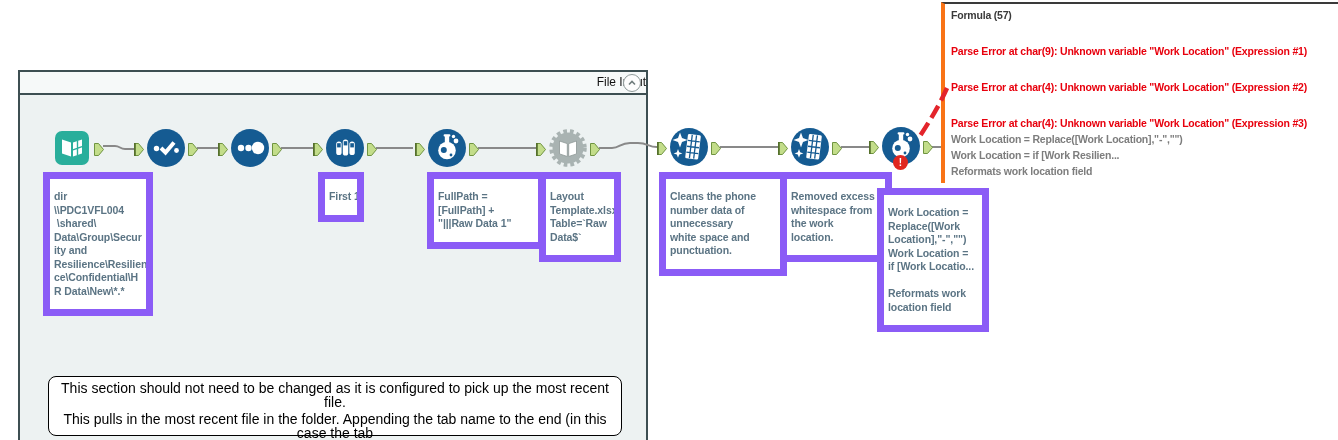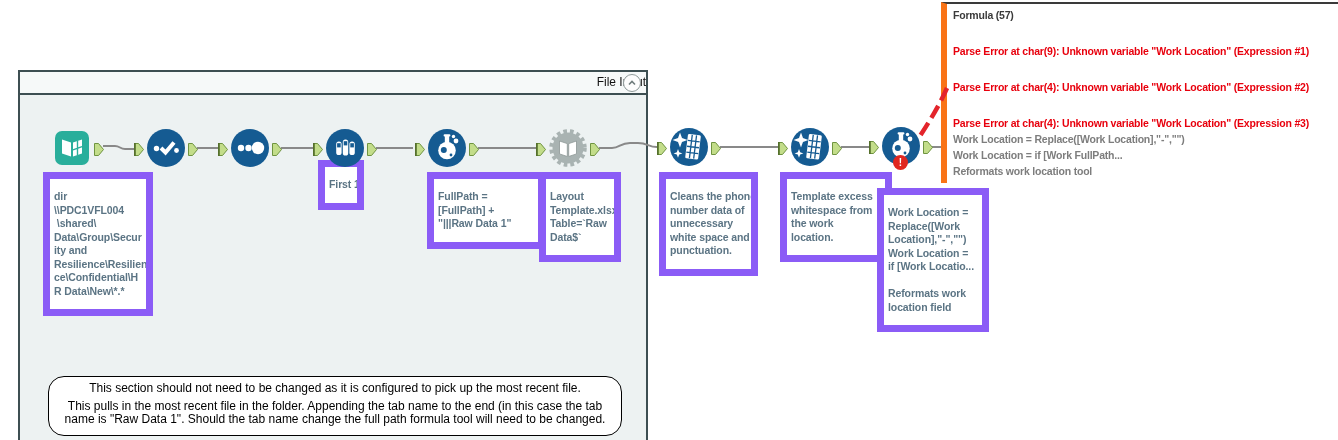--- a/index.html
+++ b/index.html
@@ -29,27 +29,27 @@
                background:#e02720;color:#fff;font-size:10px;font-weight:bold;text-align:center;
                line-height:15px;z-index:4;}
 
   
   .ann{position:absolute;background:#fff;border:7px solid #8b5cf6;box-sizing:border-box;
        color:#5b7484;font-size:10.5px;line-height:13.5px;font-weight:600;letter-spacing:-0.1px;
        padding:11px 4px;white-space:pre;overflow:hidden;z-index:2;}
 
   
   .comment-box{position:absolute;left:48px;top:376px;width:574px;height:60px;background:#fff;
-               border:1px solid #000;border-radius:16px;box-sizing:border-box;z-index:2;
-               color:#000;font-size:12px;line-height:13.5px;text-align:center;padding:5px 8px;}
+               border:1px solid #000;border-radius:8px;box-sizing:border-box;z-index:2;
+               color:#000;font-size:14px;line-height:13.5px;text-align:center;padding:5px 8px;}
   .comment-box .c2{margin-top:4px;white-space:pre-line;}
 
   
   .tooltip{position:absolute;left:941px;top:2px;width:397px;background:#fff;z-index:5;
-           border-top:2px solid #3a3a3a;border-left:6px solid #f97316;
+           border-top:2px solid #3a3a3a;border-left:4px solid #f97316;
            padding:3px 0 4px 6px;box-sizing:border-box;}
   .tooltip div{white-space:nowrap;overflow:hidden;font-size:10.5px;line-height:16px;
                font-weight:600;letter-spacing:-0.2px;}
   .tooltip .t-title{color:#3a3a3a;}
   .tooltip .t-error{color:#e8000d;font-weight:700;margin-top:20px;}
   .tooltip .t-gray{color:#7d7d7d;}
 </style>
 </head>
 <body>
 
@@ -298,34 +298,34 @@
   </div>
 
   <div class="ann" style="left:43px;top:172px;width:110px;min-height:126px">dir
 \\PDC1VFL004
  \shared\
 Data\Group\Secur
 ity and
 Resilience\Resilien
 ce\Confidential\H
 R Data\New\*.*</div>
-  <div class="ann" style="left:318px;top:160px;width:46px">First 1</div>
+  <div class="ann" style="left:318px;top:172px;width:46px">First 1</div>
   <div class="ann" style="left:427px;top:172px;width:118px">FullPath =
 [FullPath] +
 "|||Raw Data 1"</div>
   <div class="ann" style="left:539px;top:172px;width:82px">Layout
 Template.xlsx
 Table=`Raw
 Data$`</div>
-  <div class="ann" style="left:659px;top:172px;width:99px">Cleans the phone
+  <div class="ann" style="left:659px;top:172px;width:128px">Cleans the phone
 number data of
 unnecessary
 white space and
 punctuation.</div>
-  <div class="ann" style="left:780px;top:172px;width:112px">Template excess
+  <div class="ann" style="left:780px;top:172px;width:112px">Removed excess
 whitespace from
 the work
 location.</div>
   <div class="ann" style="left:877px;top:188px;width:112px">Work Location =
 Replace([Work
 Location],"-","")
 Work Location =
 if [Work Locatio...
 
 Reformats work
@@ -336,21 +336,21 @@
     <div class="c2">This pulls in the most recent file in the folder. Appending the tab name to the end (in this case the tab
 name is "Raw Data 1". Should the tab name change the full path formula tool will need to be changed.</div>
   </div>
 
   <div class="tooltip">
     <div class="t-title">Formula (57)</div>
     <div class="t-error">Parse Error at char(9): Unknown variable "Work Location" (Expression #1)</div>
     <div class="t-error">Parse Error at char(4): Unknown variable "Work Location" (Expression #2)</div>
     <div class="t-error">Parse Error at char(4): Unknown variable "Work Location" (Expression #3)</div>
     <div class="t-gray">Work Location = Replace([Work Location],"-","")</div>
-    <div class="t-gray">Work Location = if [Work FullPath...</div>
-    <div class="t-gray">Reformats work location tool</div>
+    <div class="t-gray">Work Location = if [Work Resilien...</div>
+    <div class="t-gray">Reformats work location field</div>
   </div>
 
   <svg class="arrow-overlay" width="1338" height="440">
     <path d="M947,88 C940,104 931,119 920,136" fill="none" stroke="#e3242b" stroke-width="4.5" stroke-dasharray="14 6"></path>
   </svg>
 
 </div>
 
 </body></html>

